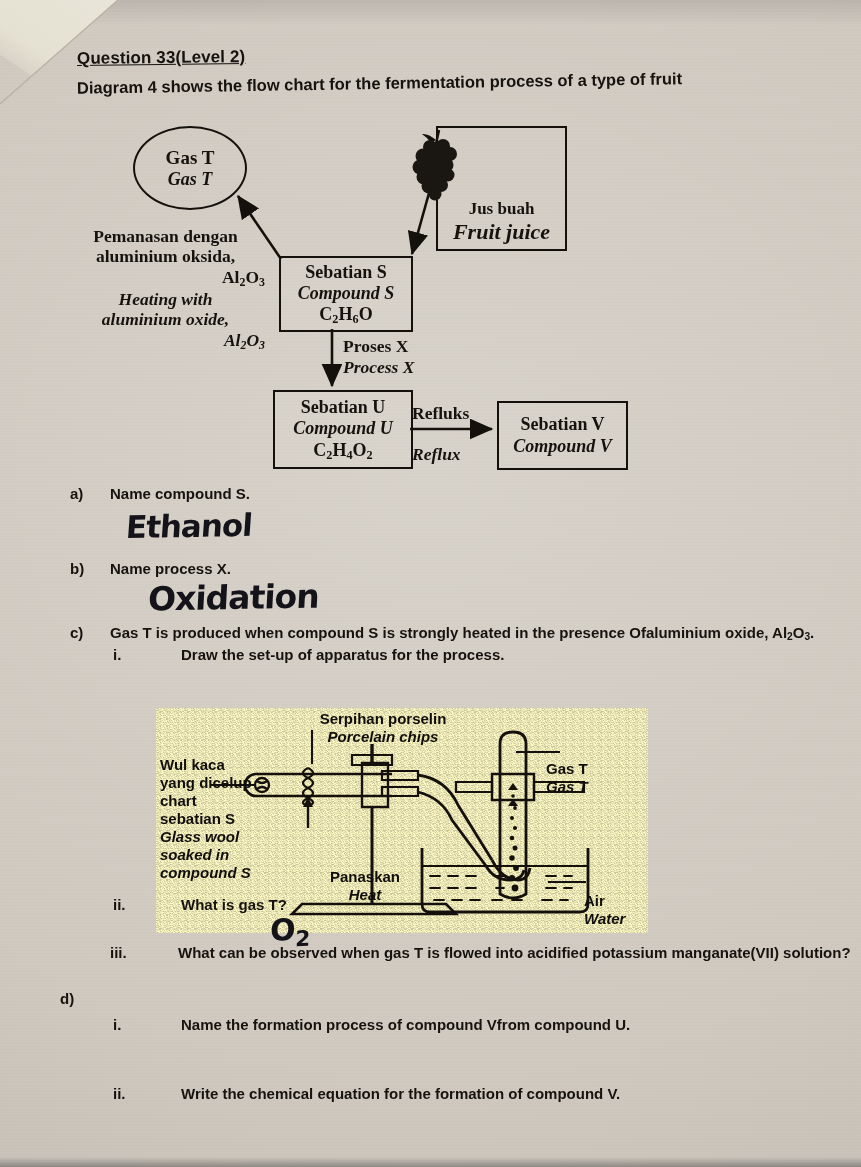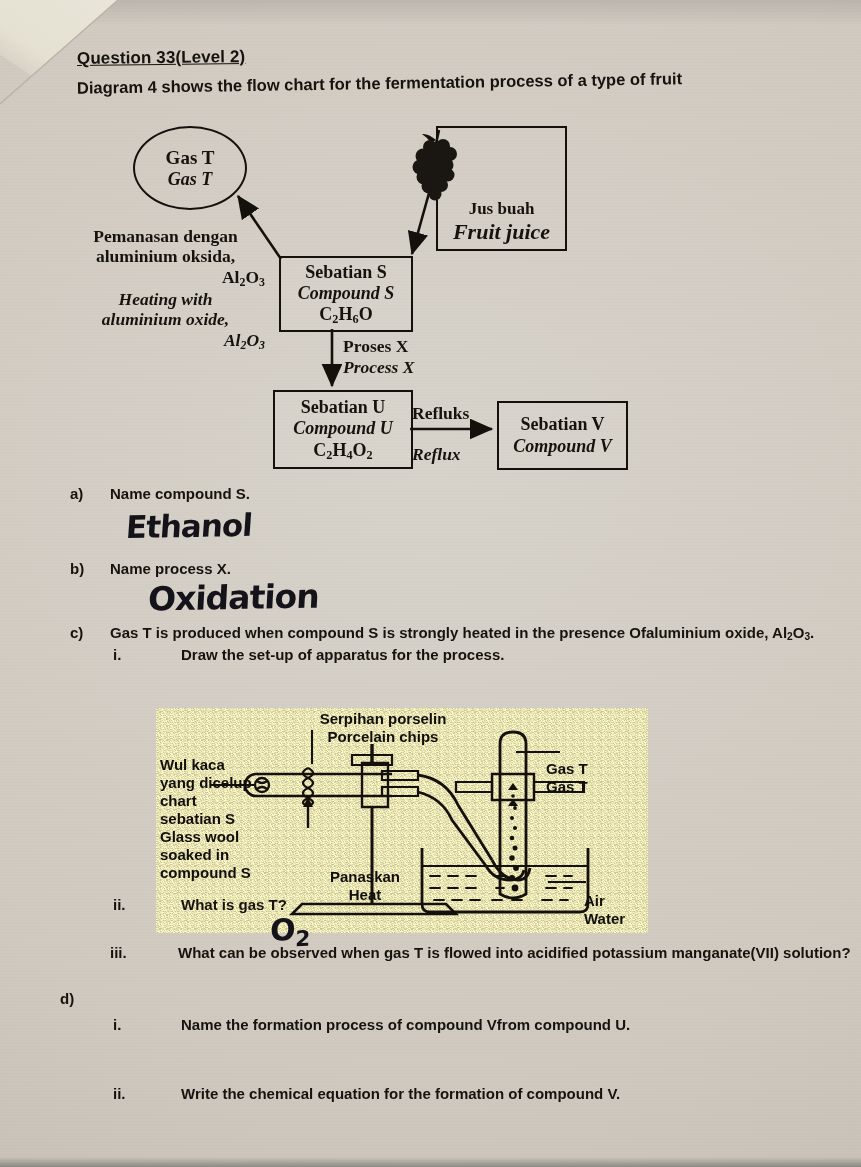--- a/index.html
+++ b/index.html
@@ -153,21 +153,21 @@
       repeating-conic-gradient(from 0deg at 12% 18%, rgba(0,0,0,.22) 0deg 2deg, rgba(255,255,255,.18) 2deg 5deg),
       repeating-conic-gradient(from 30deg at 74% 62%, rgba(0,0,0,.18) 0deg 3deg, rgba(255,255,255,.14) 3deg 6deg);
     background-size:7px 7px, 9px 9px;
     mix-blend-mode:multiply;
   }
   .apparatus svg{position:absolute;left:0;top:0;}
   .ap-lbl{
     position:absolute;font-weight:bold;color:#100e0b;
     font-family:"Liberation Sans",sans-serif;line-height:1.2;
   }
-  .ap-lbl .ital{}
+  .ap-lbl .ital{font-style:italic;}
   .ap-porcelain{left:152px;top:2px;font-size:15px;text-align:center;width:150px;}
   .ap-wool{left:4px;top:48px;font-size:15px;}
   .ap-heat{left:162px;top:160px;font-size:15px;text-align:center;width:94px;}
   .ap-gasT{left:390px;top:52px;font-size:15px;}
   .ap-air{left:428px;top:184px;font-size:15px;}
 </style>
 </head>
 <body>
 
 <div class="paper"></div>

